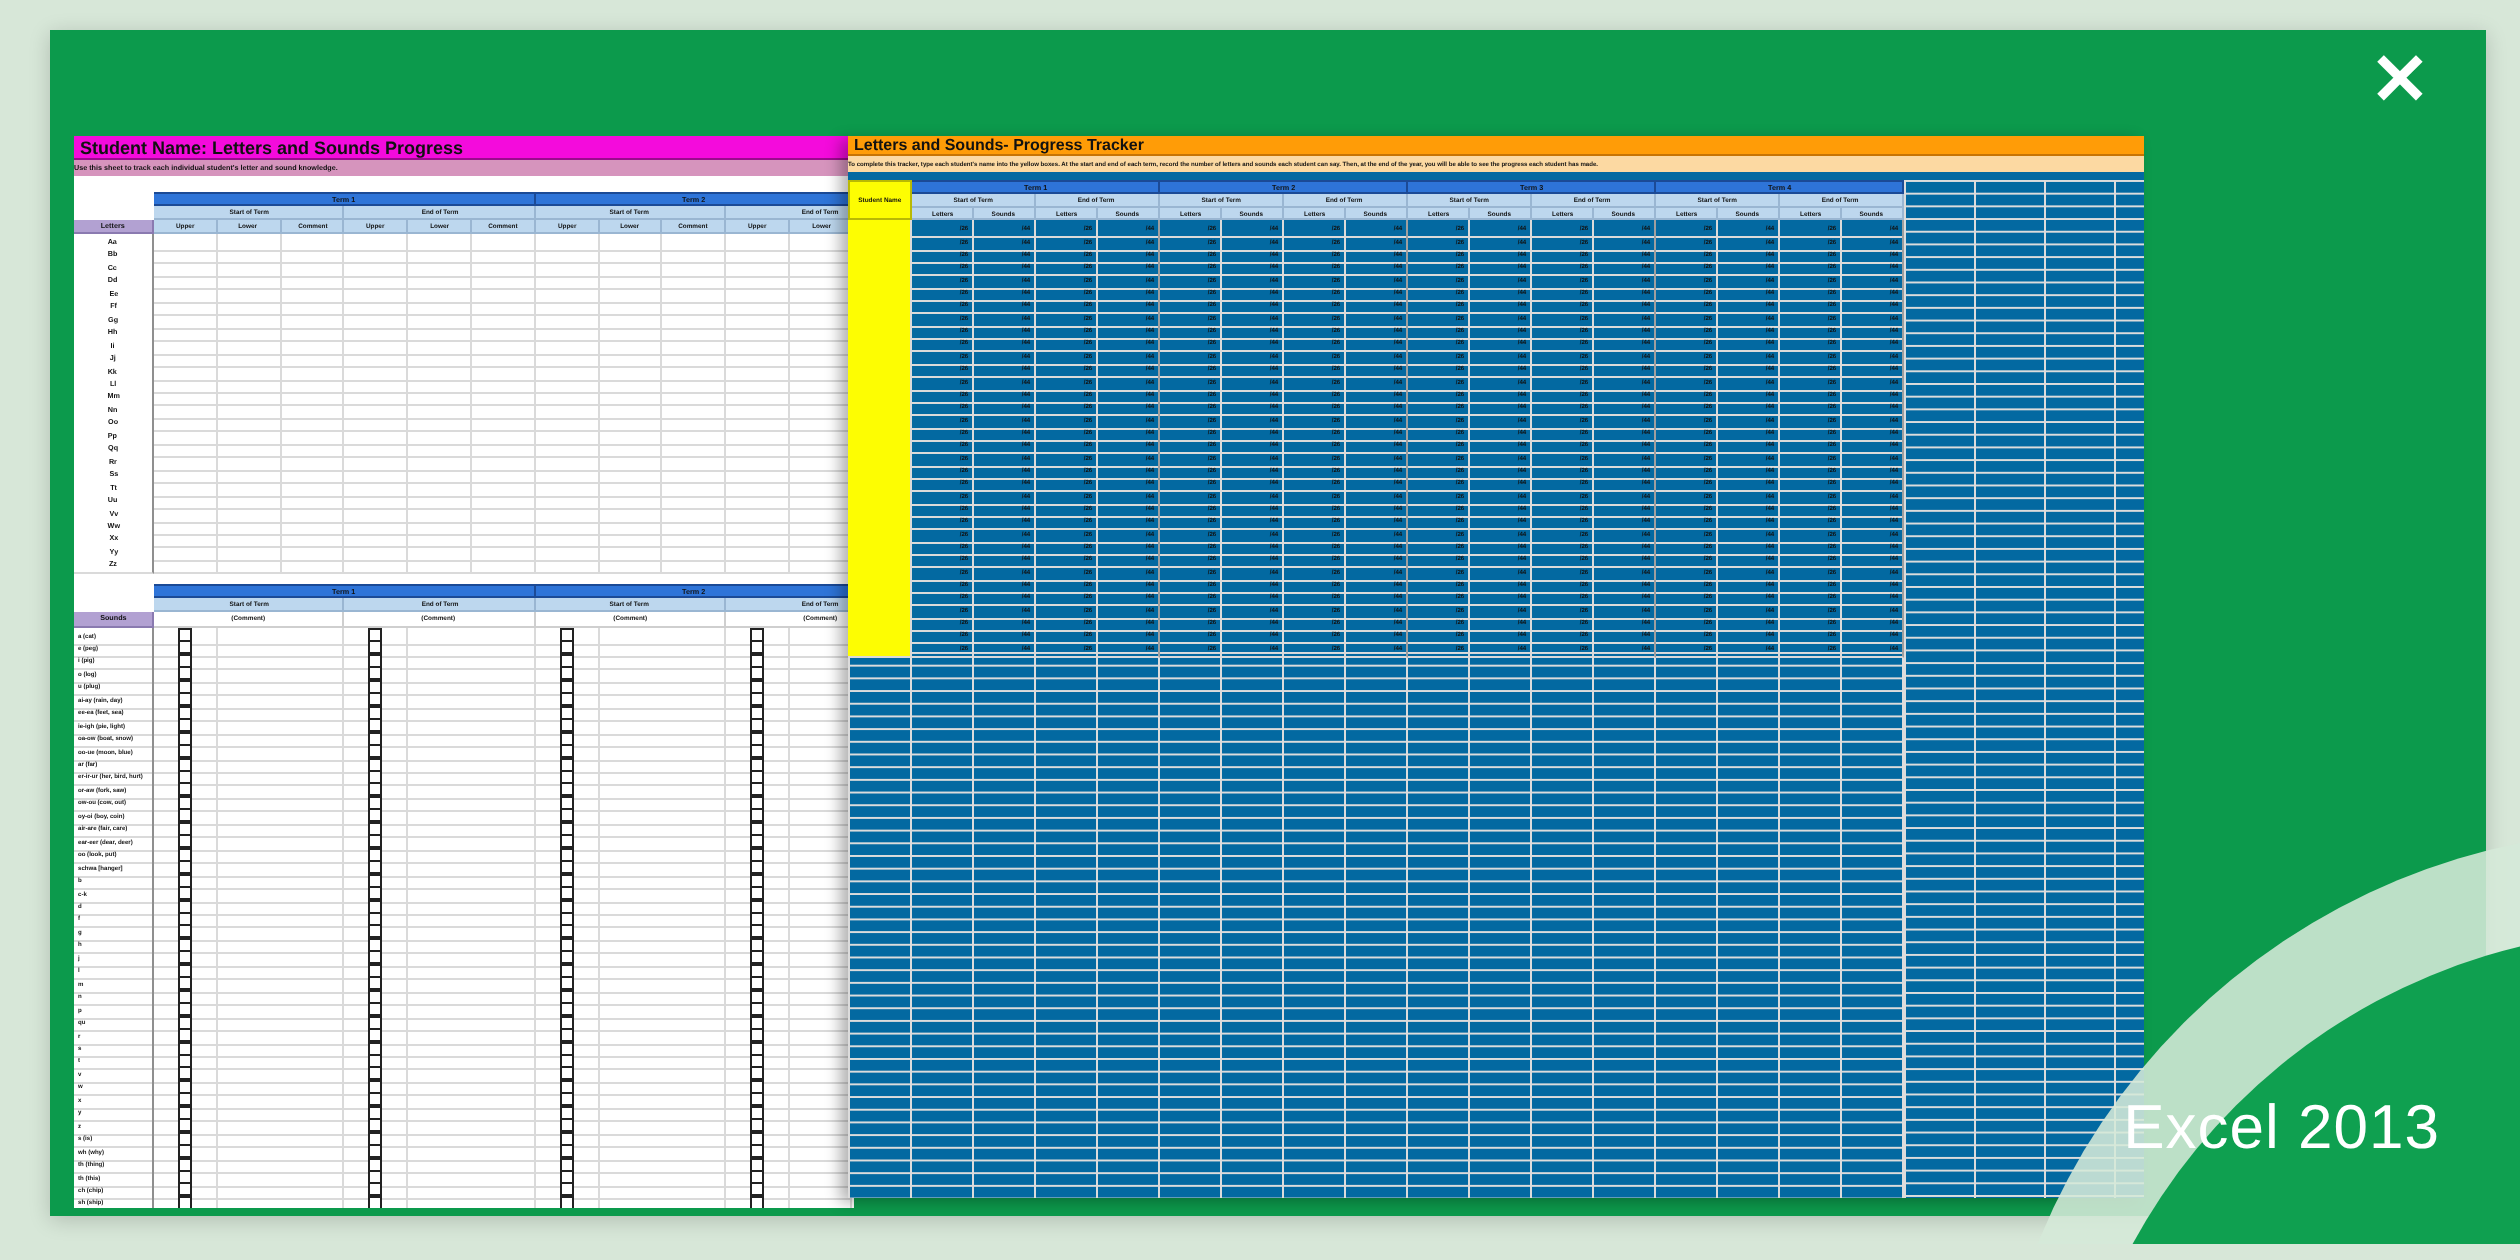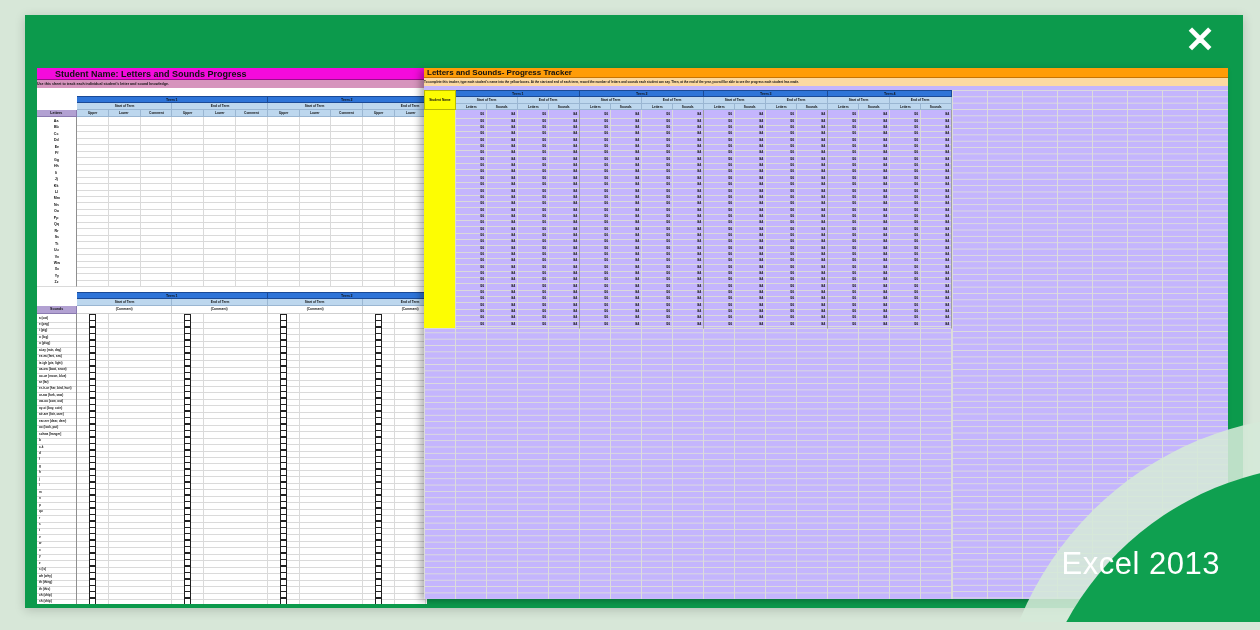--- a/index.html
+++ b/index.html
@@ -6,38 +6,38 @@
   body{font-family:"Liberation Sans",sans-serif;background:#d7e7d8;}
   #stage{position:relative;width:1260px;height:630px;overflow:hidden;background:#d7e7d8;}
   .abs{position:absolute;box-sizing:border-box;}
   
   #card{left:25px;top:15px;width:1218px;height:593px;background:#0c9a4c;box-shadow:0 2px 10px rgba(0,0,0,.18);}
   
   #close-btn{left:1178px;top:18px;width:44px;height:44px;display:flex;align-items:center;justify-content:center;
     color:#fff;font-size:36px;font-weight:900;cursor:pointer;z-index:40;line-height:1;}
   
   #sheet-left{left:37px;top:68px;width:390px;height:536px;background:#fff;overflow:hidden;z-index:5;}
-  #sheet-right{left:424px;top:68px;width:804px;height:531px;background:#c4b5fd;overflow:hidden;z-index:10;
+  #sheet-right{left:424px;top:68px;width:648px;height:531px;background:#0369a1;overflow:hidden;z-index:10;
     box-shadow:-4px 2px 7px rgba(0,0,0,.30);}
   
   #circle-clip{left:0;top:0;width:1260px;height:622px;overflow:hidden;z-index:20;pointer-events:none;}
   #circle-outer{position:absolute;left:995px;top:415px;width:660px;height:660px;border-radius:50%;
     background:rgba(213,233,216,.88);}
   #circle-inner{position:absolute;left:1030px;top:465px;width:600px;height:600px;border-radius:50%;
     background:#0fa050;}
   #badge{left:940px;top:530px;width:280px;z-index:30;color:#fff;font-size:31px;font-weight:500;
     text-align:right;line-height:36px;letter-spacing:.5px;margin-top:16px;}
   
   .tt{display:inline-block;font-size:8px;line-height:1;white-space:nowrap;color:#111;}
   .b{font-weight:bold;}
   .s38{transform:scale(.38);} .s40{transform:scale(.40);} .s45{transform:scale(.45);}
   .oL{transform-origin:left center;} .oR{transform-origin:right center;} .oC{transform-origin:center;}
   
   .lt-title{left:0;top:0;width:390px;height:12px;background:#f40bdc;display:flex;align-items:center;
-    font-size:9px;font-weight:bold;color:#111;padding-left:18px;border-bottom:1px solid #9a0b8d;}
+    font-size:9px;font-weight:bold;color:#111;padding-left:3px;border-bottom:1px solid #9a0b8d;}
   .lt-sub{left:0;top:12px;width:390px;height:8px;background:#d694bd;display:flex;align-items:center;overflow:hidden;}
   .hrow{display:grid;overflow:hidden;}
   .hc{display:flex;align-items:center;justify-content:center;overflow:hidden;}
   .blue{background:#2e74d8;border-right:1px solid #1b4a96;border-top:1px solid #1b4a96;border-bottom:1px solid #1b4a96;}
   .lblue{background:#bdd7ee;border-right:1px solid #9ab6d2;border-bottom:1px solid #9ab6d2;}
   .lav{background:#b2a1d2;border-right:1px solid #8a7ab0;border-bottom:1px solid #8a7ab0;}
   .whc{background:#fff;border-right:1px solid #cfcfcf;border-bottom:1px solid #cfcfcf;}
   .blank{background:transparent;border:none;}
   .lrow{display:grid;grid-template-columns:40px repeat(11,31.8px);height:6.4615px;}
   .lcell{border-right:1px solid #dadada;border-bottom:1px solid #dadada;display:flex;align-items:center;justify-content:center;overflow:visible;}

